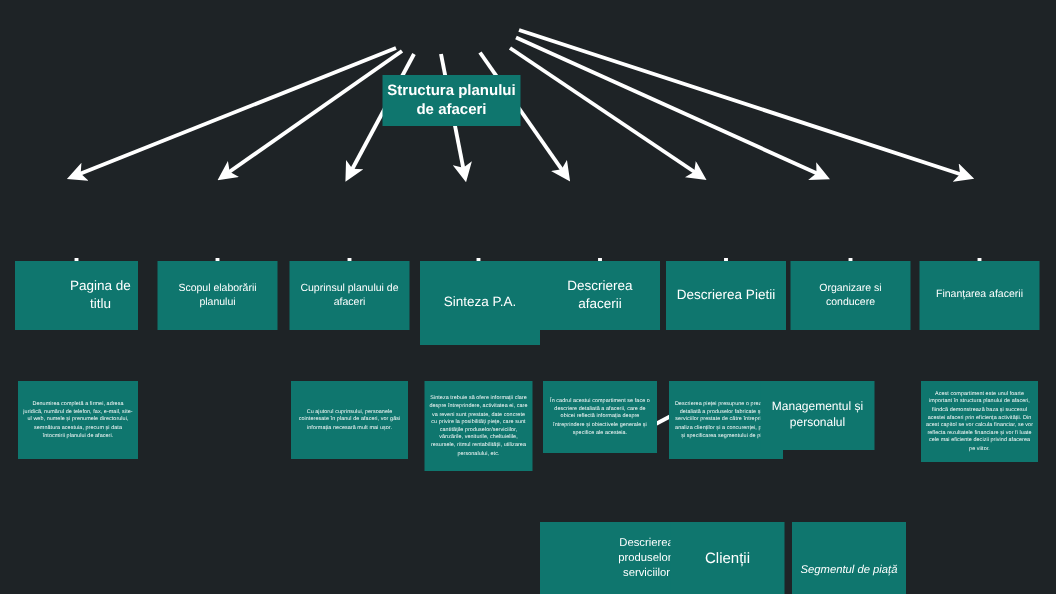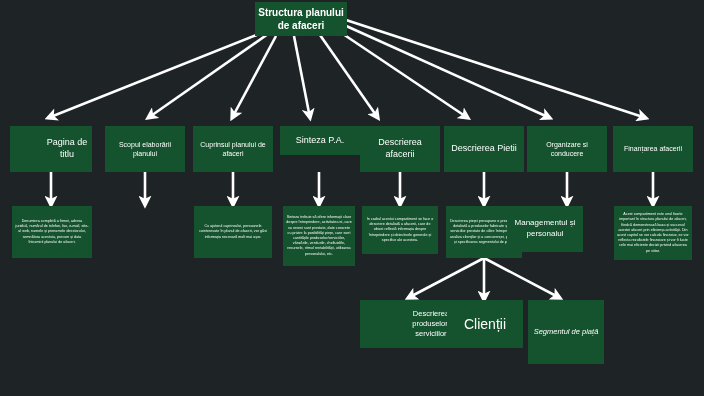--- a/index.html
+++ b/index.html
@@ -24,29 +24,30 @@
   #arrow-layer {
     position: absolute;
     left: 0;
     top: 0;
     width: 704px;
     height: 396px;
     pointer-events: none;
   }
   .node {
     position: absolute;
-    background: #14532d;
+    background: #0f766e;
     color: #ffffff;
     display: flex;
     align-items: center;
     justify-content: center;
     text-align: center;
     box-sizing: border-box;
     line-height: 1.25;
     overflow: hidden;
+    margin-top: 48px;
   }
   .node span {
     display: block;
     width: 100%;
     padding: 0 3px;
     box-sizing: border-box;
   }
   .node.title {
     font-size: 10px;
     font-weight: bold;
@@ -64,21 +65,21 @@
   .node.body-sm {
     font-size: 3.6px;
     line-height: 1.45;
     letter-spacing: 0.05px;
   }
   .node.body-md {
     font-size: 8px;
     line-height: 1.35;
   }
   .node.leaf {
-    font-size: 14px;
+    font-size: 10px;
     line-height: 1.3;
   }
   .node.leaf-sm {
     font-size: 7.5px;
     line-height: 1.35;
   }
 </style>
 </head>
 <body>
 
@@ -123,21 +124,21 @@
 
   <div class="node head" style="left:10px; top:126px; width:82px; height:46px;padding-left:32px;">
     <span>Pagina de titlu</span>
   </div>
   <div class="node head-sm" style="left:105px; top:126px; width:80px; height:46px;">
     <span>Scopul elaborării planului</span>
   </div>
   <div class="node head-sm" style="left:193px; top:126px; width:80px; height:46px;">
     <span>Cuprinsul planului de afaceri</span>
   </div>
-  <div class="node head" style="left:280px; top:126px; width:80px; height:29px;">
+  <div class="node head" style="left:280px; top:126px; width:80px; height:56px;">
     <span>Sinteza P.A.</span>
   </div>
   <div class="node head" style="left:444px; top:126px; width:80px; height:46px;">
     <span>Descrierea Pietii</span>
   </div>
   <div class="node head" style="left:360px; top:126px; width:80px; height:46px;">
     <span>Descrierea afacerii</span>
   </div>
   <div class="node head-sm" style="left:527px; top:126px; width:80px; height:46px;">
     <span>Organizare si conducere</span>

